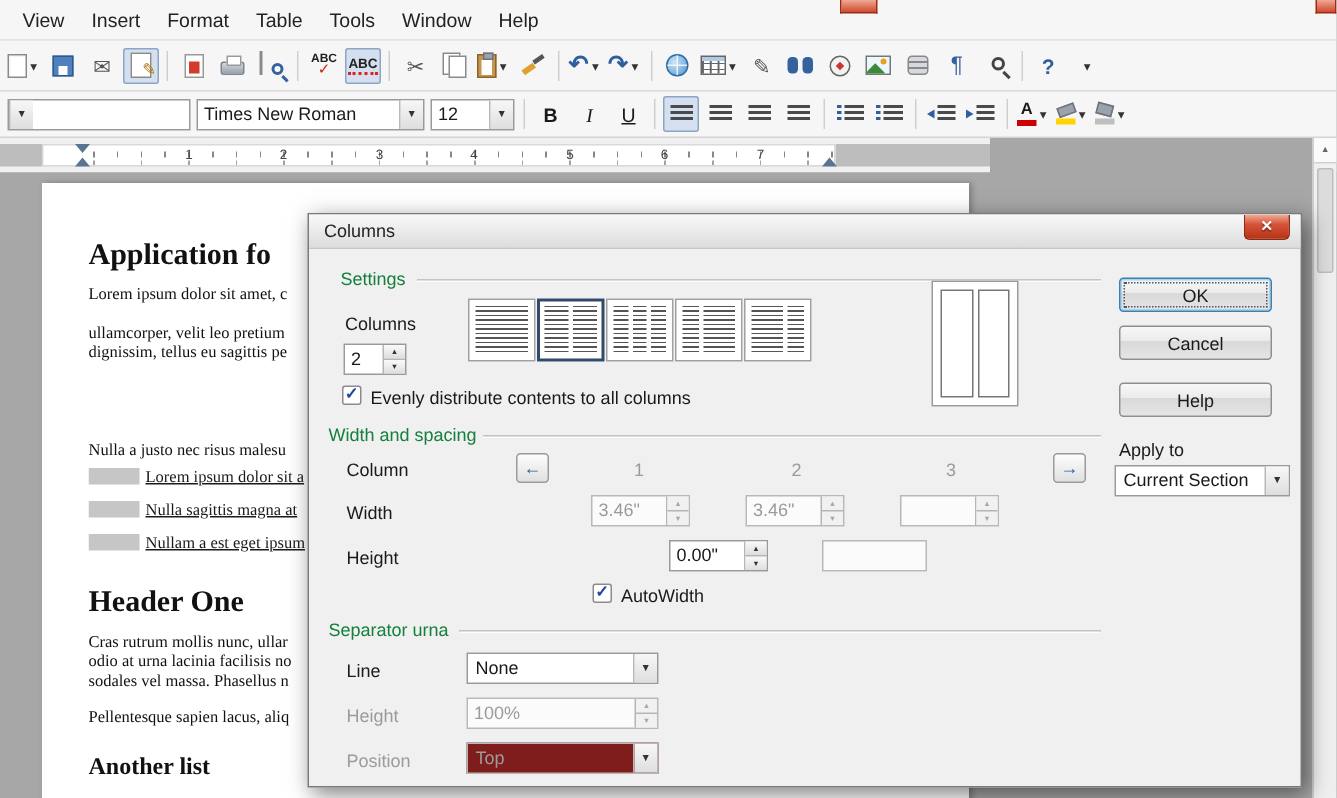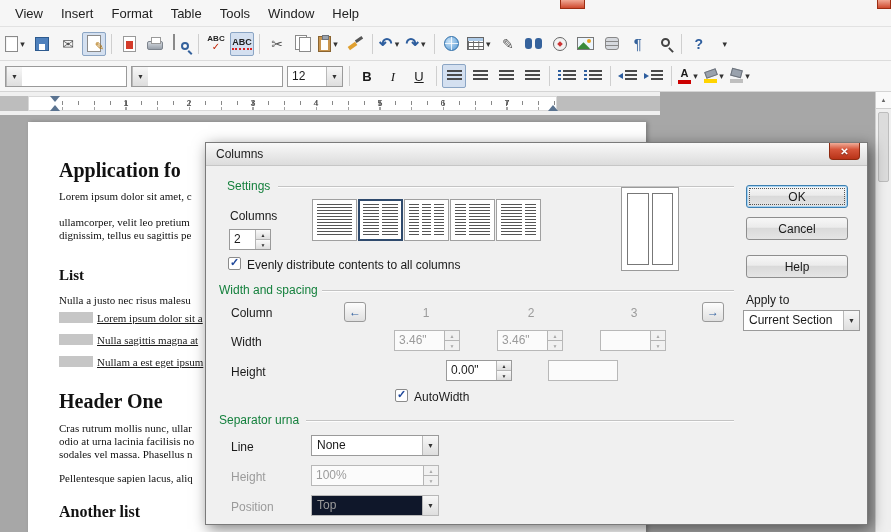--- a/index.html
+++ b/index.html
@@ -131,21 +131,21 @@
   .spins i{flex:1;display:flex;align-items:center;justify-content:center;background:linear-gradient(#fafafa,#dedede);font-style:normal}
   .spins i+i{border-top:1px solid #b5b5b5}
   .spins i::after{content:"▲";font-size:5px;color:#333}
   .spins i+i::after{content:"▼"}
   .spinbox.dis .sv{color:#9b9b9b}
   .spinbox.dis{background:#fbfbfb;border-color:#b8b8b8}
   .spinbox.dis .spins i{background:#f1f1f1}
   .spinbox.dis .spins i::after{color:#a8a8a8}
   .dcombo{position:absolute;height:21px;border:1px solid #9a9a9a;background:#fff;display:flex;align-items:stretch;font-size:12px}
   .dcombo .cv{flex:1;padding:2px 5px;white-space:nowrap;overflow:hidden}
-  .dcombo.dis{border-color:#b8b8b8;background:#0f172a}
+  .dcombo.dis{border-color:#b8b8b8;background:#7f1d1d}
   .dcombo.dis .cv{color:#9b9b9b}
   .cb{position:absolute;width:13px;height:13px;background:#fff;border:1px solid #8b8b8b;border-radius:2px;display:flex;align-items:center;justify-content:center}
   .cb.checked::after{content:"✓";font-size:11px;font-weight:bold;color:#21499b;margin-top:-2px}
   .preset{position:absolute;width:45px;height:42px;background:#fff;border:1px solid #a0a0a0;display:flex;gap:3px;padding:4px;top:56px}
   .preset i{background:repeating-linear-gradient(to bottom,#555 0 1px,transparent 1px 3px)}
   .preset.sel{border:2px solid #2f4a6d;padding:3px}
   .pv{position:absolute;left:415px;top:44px;width:58px;height:84px;background:#fff;border:1px solid #9a9a9a;display:flex;gap:3px;padding:5px}
   .pv i{flex:1;border:1px solid #777;background:#fff}
   .navbtn{position:absolute;width:22px;height:20px;border:1px solid #9a9a9a;border-radius:3px;background:linear-gradient(#fdfdfd,#e0e0e0);display:flex;align-items:center;justify-content:center;font-size:12px;font-weight:bold;color:#2e5e9e}
   .navbtn::after{content:"";}
@@ -265,20 +265,21 @@
   <div class="tbtn">
       <span class="mini-dd"></span>
     </div>
 </div>
 
 <div class="toolbar tb2">
   <div class="combo" style="width:122px">
       <span class="cbtn"></span>
     </div>
   <div class="combo" style="width:152px">
+      <span class="cv">Times New Roman</span>
       <span class="cbtn"></span>
     </div>
   <div class="combo" style="width:56px">
       <span class="cv">12</span>
       <span class="cbtn"></span>
     </div>
   <div class="sep"></div>
   <div class="tbtn">
       <span class="fmtltr b">B</span>
     </div>
@@ -355,21 +356,20 @@
   <span class="tri up" style="left:50px;top:13px"></span>
   <span class="tri up" style="left:548px;top:13px"></span>
 </div>
 
 <div class="docarea">
   <div class="page">
     <div class="dtext h-big" style="top:37px">Application fo</div>
     <div class="dtext pline" style="top:68px">Lorem ipsum dolor sit amet, c</div>
     <div class="dtext pline" style="top:94px">ullamcorper, velit leo pretium</div>
     <div class="dtext pline" style="top:107px">dignissim, tellus eu sagittis pe</div>
-    <div class="dtext h-mid" style="top:145px">List</div>
     <div class="dtext pline" style="top:172px">Nulla a justo nec risus malesu</div>
     <div class="li" style="top:188px">
         <span class="fshade"></span>
         <span class="litext">Lorem ipsum dolor sit a</span>
       </div>
     <div class="li" style="top:210px">
         <span class="fshade"></span>
         <span class="litext">Nulla sagittis magna at</span>
       </div>
     <div class="li" style="top:232px">

